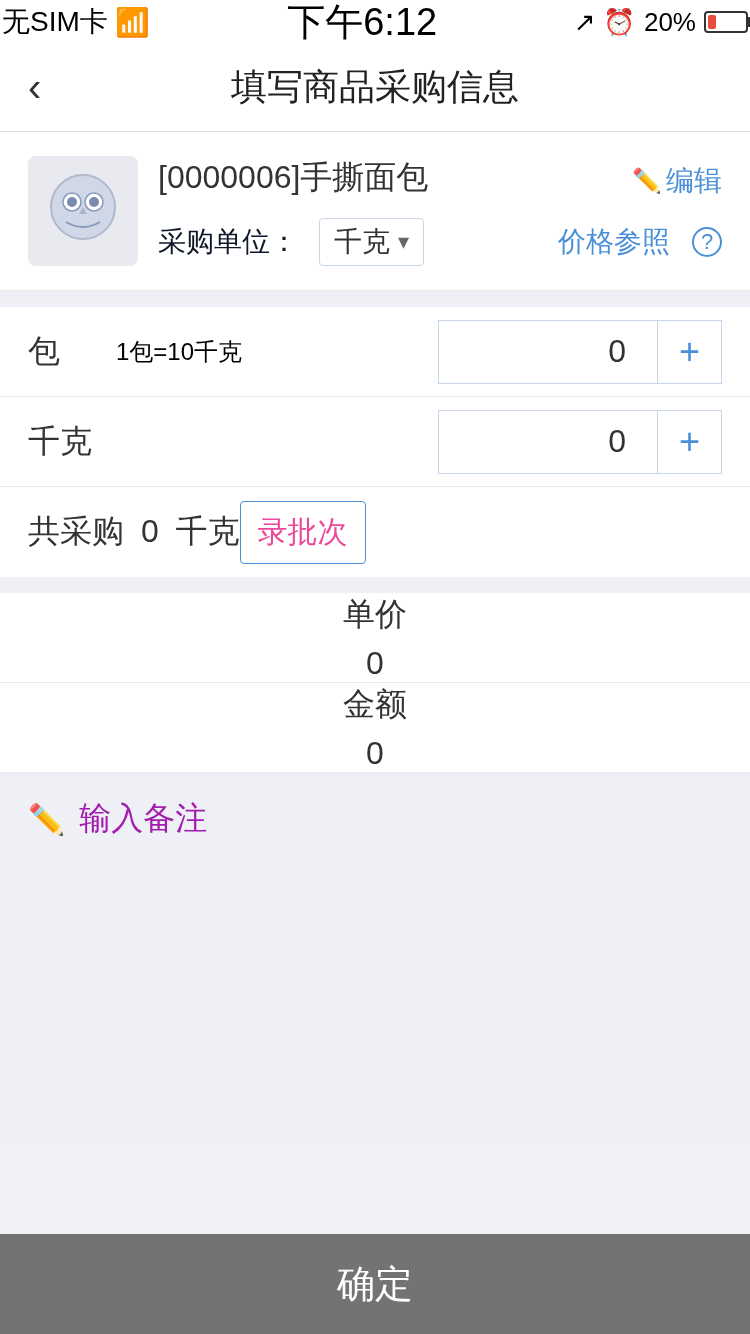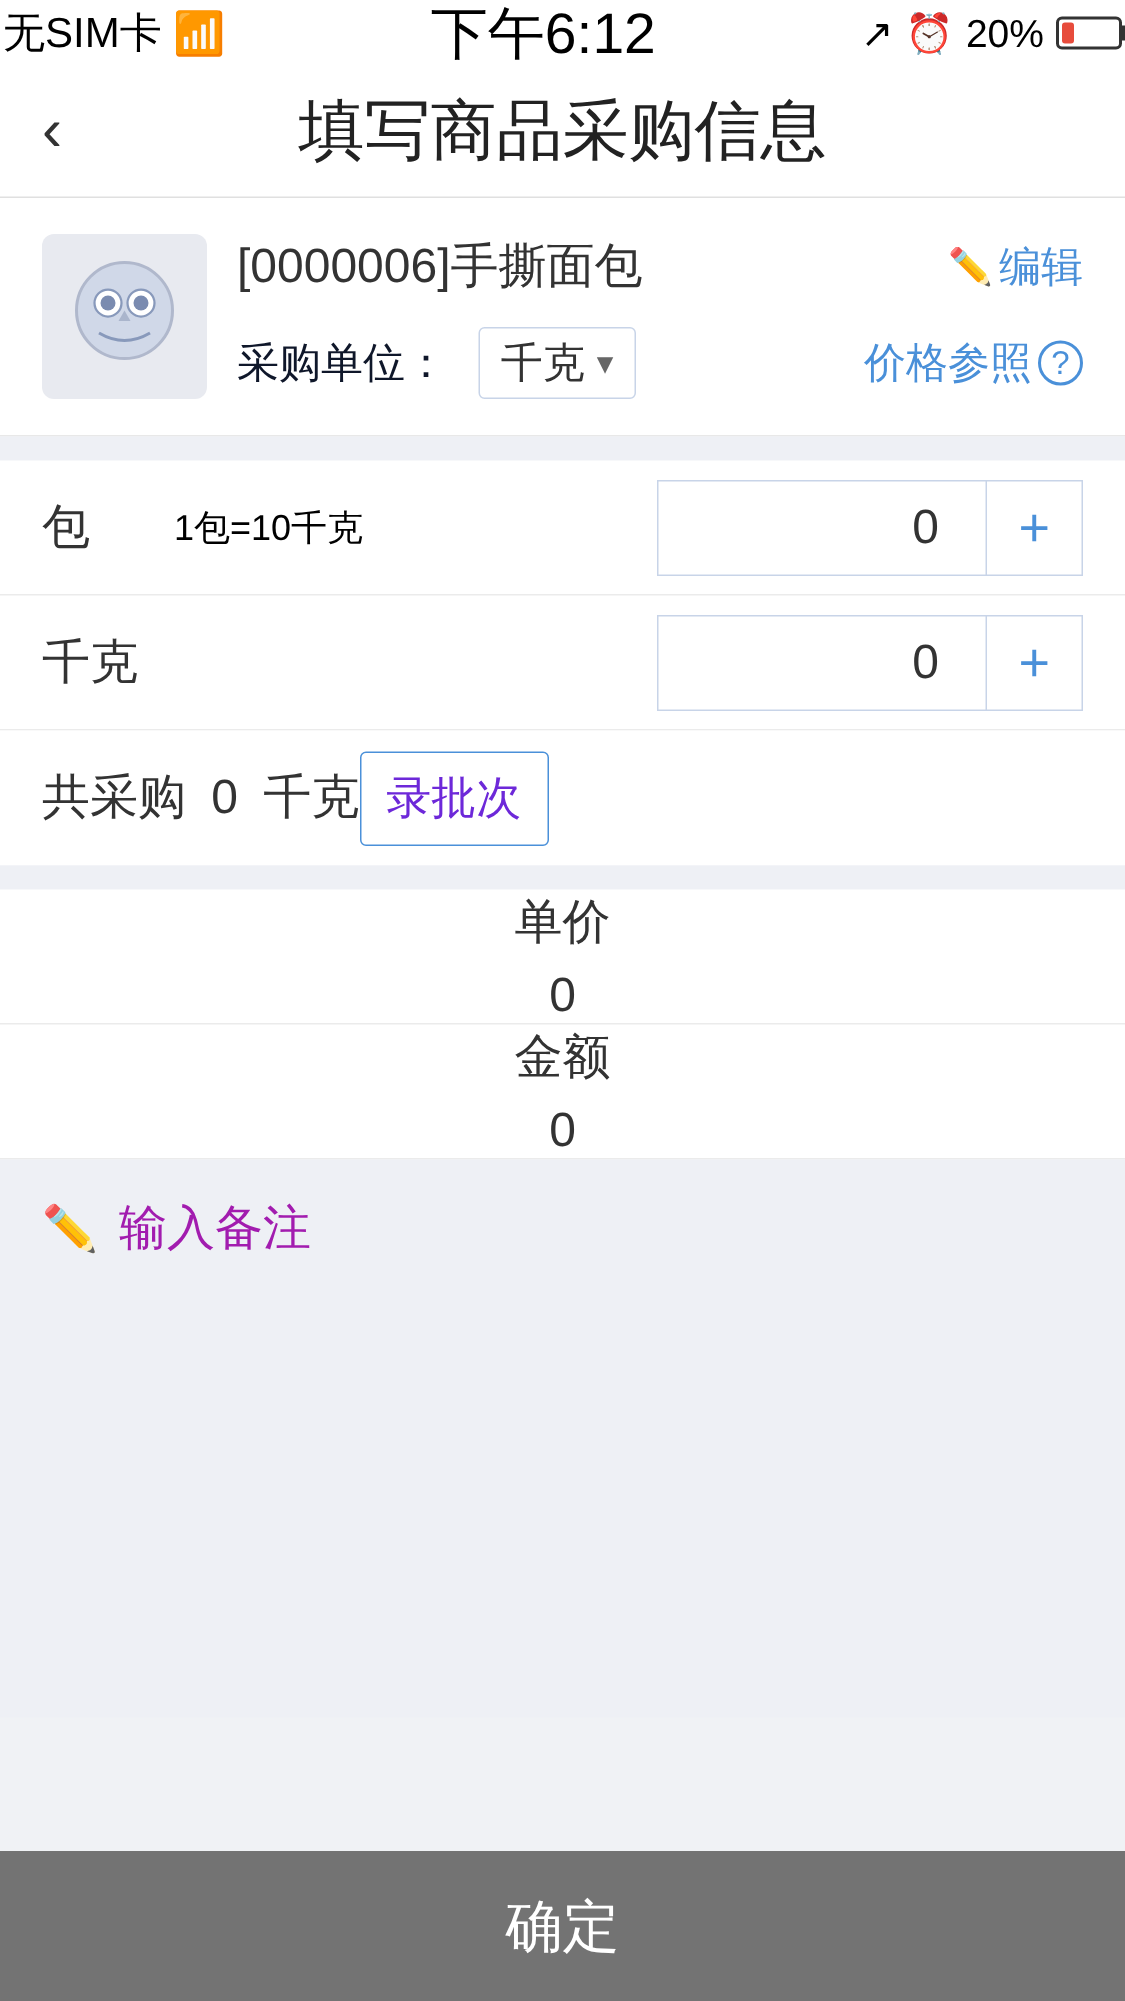--- a/index.html
+++ b/index.html
@@ -64,21 +64,21 @@
       border-bottom: 1px solid #e0e0e0;
     }
     .nav-back {
       position: absolute;
       left: 28px;
       font-size: 40px;
       color: #333;
       cursor: pointer;
     }
     .nav-title {
-      font-size: 44px;
+      font-size: 36px;
       font-weight: 500;
       color: #222;
     }
 
     
     .product-card {
       background: #fff;
       padding: 24px 28px;
       margin-top: 0;
       display: flex;
@@ -100,21 +100,21 @@
     }
     .owl-icon {
       font-size: 36px;
     }
     .product-info {
       flex: 1;
     }
     .product-header {
       display: flex;
       justify-content: space-between;
-      align-items: center;
+      align-items: flex-end;
       margin-bottom: 18px;
       gap: 35px;
     }
     .product-name {
       font-size: 32px;
       color: #333;
       font-weight: 500;
     }
     .edit-btn {
       color: #4a90d9;
@@ -146,21 +146,21 @@
       background: #fff;
       cursor: pointer;
       gap: 8px;
     }
     .unit-select .arrow { font-size: 22px; color: #666; }
     .price-ref {
       color: #4a90d9;
       font-size: 28px;
       display: flex;
       align-items: center;
-      gap: 4px;
+      gap: 22px;
       cursor: pointer;
     }
     .price-ref-help {
       width: 30px; height: 30px;
       border: 2px solid #4a90d9;
       border-radius: 50%;
       display: flex;
       align-items: center;
       justify-content: center;
       font-size: 22px;
@@ -227,21 +227,21 @@
     
     .total-row {
       display: flex;
       align-items: center;
       padding: 0 28px;
       height: 90px;
       background: #fff;
     }
     .record-btn {
       border: 1px solid #4a90d9;
-      color: #6d28d9;
+      color: #ec4899;
       background: #fff;
       font-size: 30px;
       padding: 10px 17px;
       border-radius: 4px;
       cursor: pointer;
     }
 
     
     .info-section {
       background: #fff;

